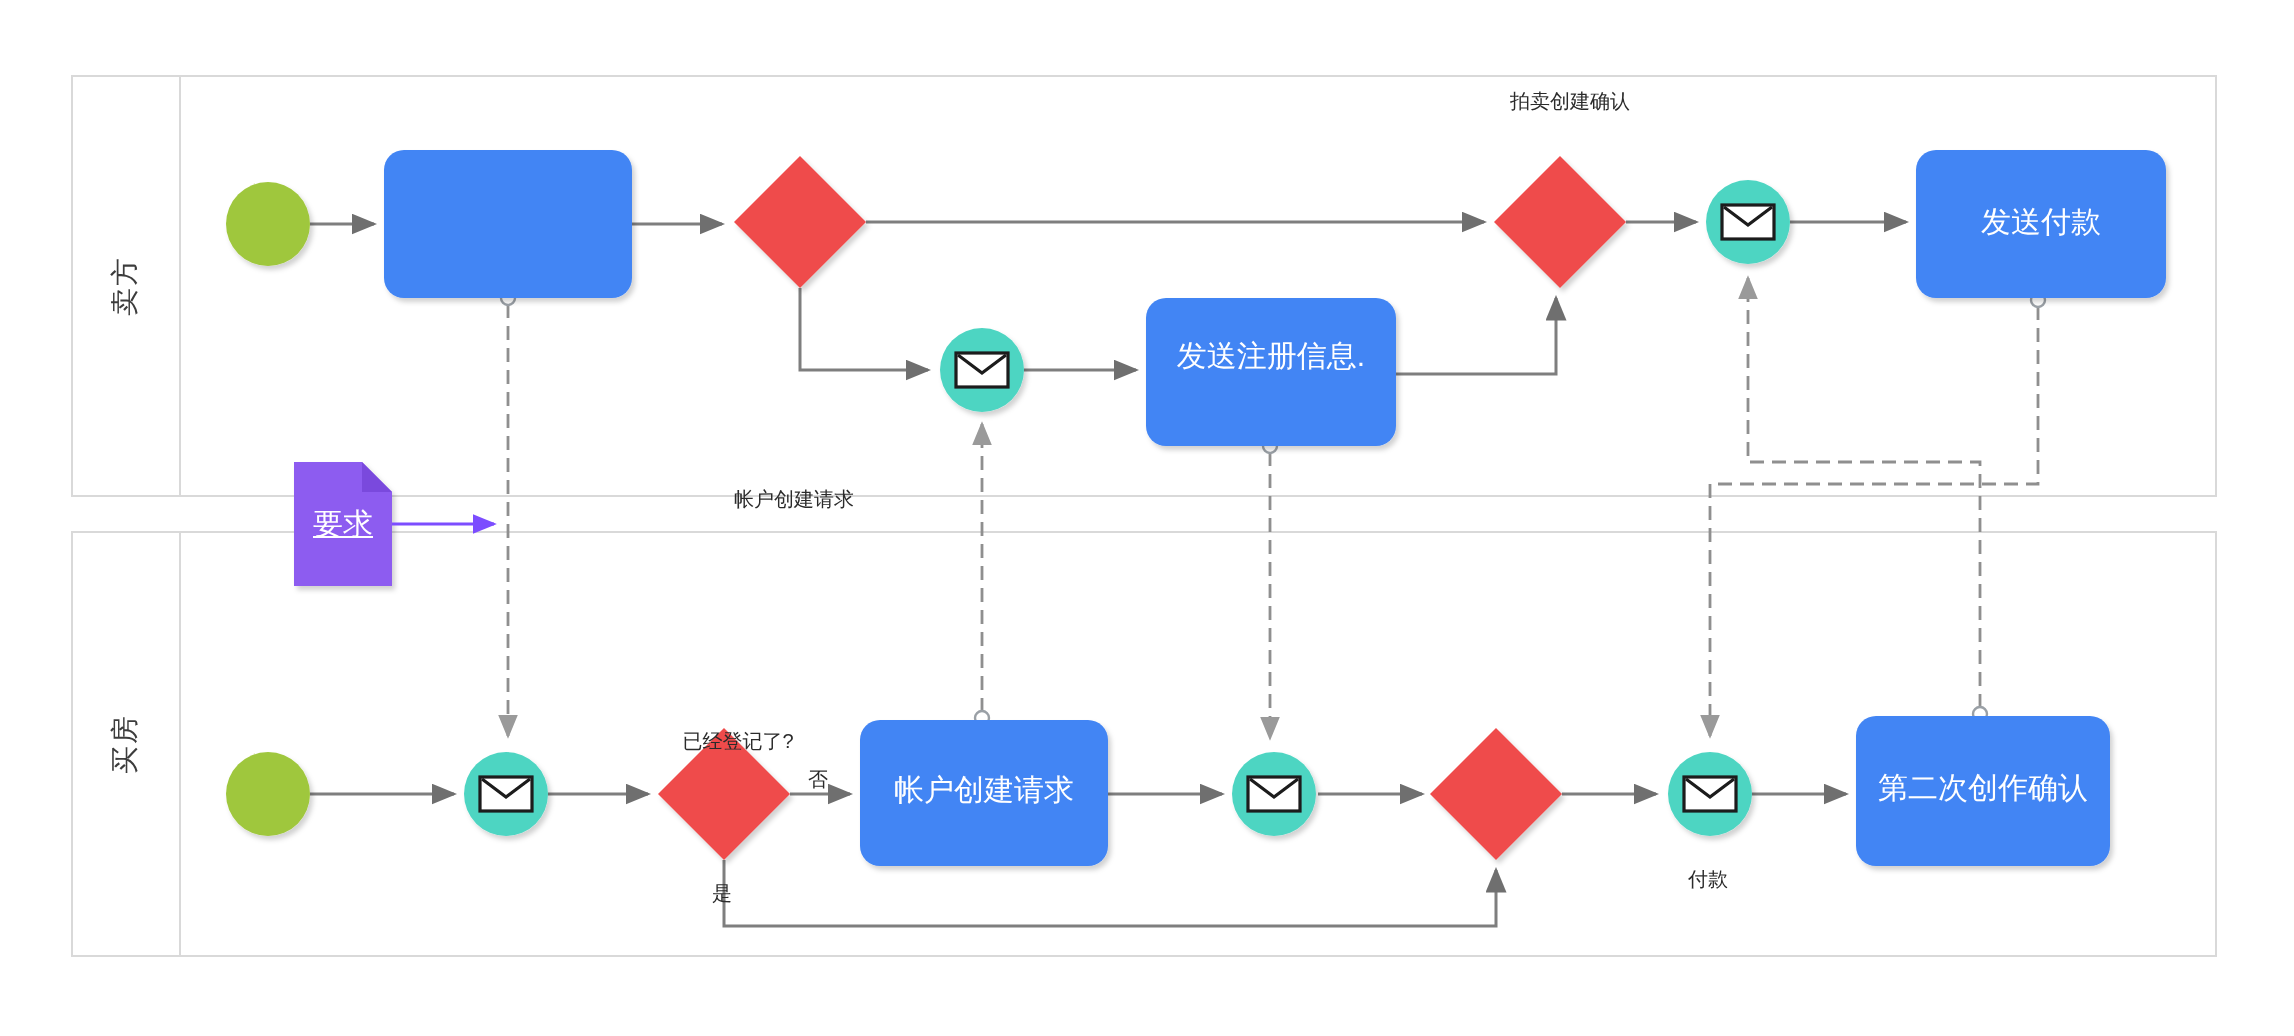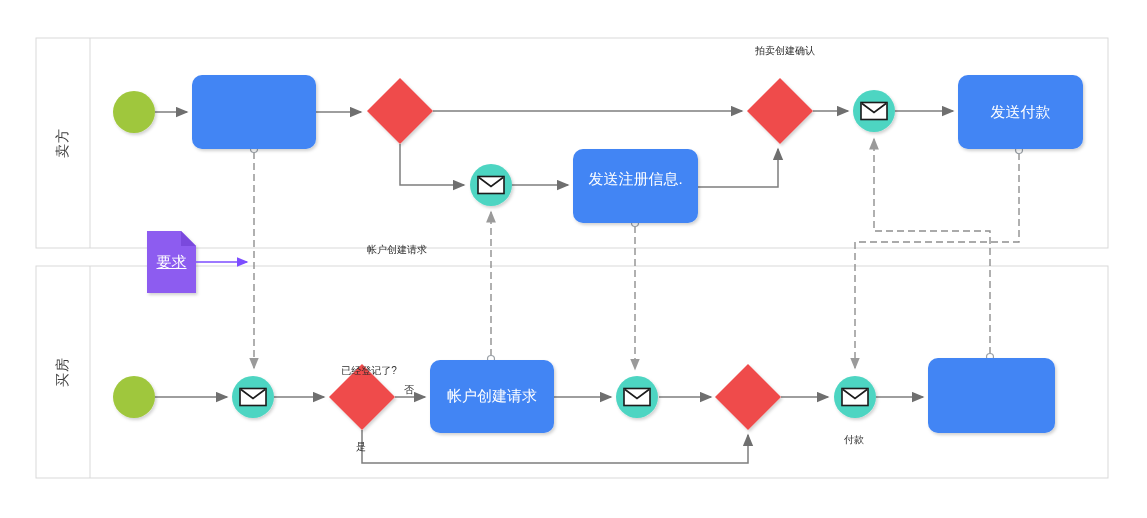--- a/index.html
+++ b/index.html
@@ -137,20 +137,21 @@
       <use href="#envelope" transform="translate(855,397)"></use>
     </g>
   </svg>
 
   <div class="lane-lbl" style="left:63px;top:143px;">卖方</div>
   <div class="lane-lbl" style="left:63px;top:372px;">买房</div>
 
   <div class="task-lbl" style="left:573px;top:149px;width:125px;height:61px;">发送注册信息.</div>
   <div class="task-lbl" style="left:958px;top:75px;width:125px;height:74px;">发送付款</div>
   <div class="task-lbl" style="left:430px;top:360px;width:124px;height:73px;">帐户创建请求</div>
+  <div class="task-lbl" style="left:928px;top:358px;width:127px;height:75px;">第二次创作确认</div>
 
   <div class="note-lbl" style="left:147px;top:231px;width:49px;height:62px;">要求</div>
 
   <div class="lbl" style="left:785px;top:51px;">拍卖创建确认</div>
   <div class="lbl" style="left:397px;top:203px;margin-top:47px;">帐户创建请求</div>
   <div class="lbl" style="left:369px;top:336px;margin-top:35px;">已经登记了?</div>
   <div class="lbl" style="left:409px;top:390px;">否</div>
   <div class="lbl" style="left:361px;top:447px;">是</div>
   <div class="lbl" style="left:854px;top:440px;">付款</div>
 

